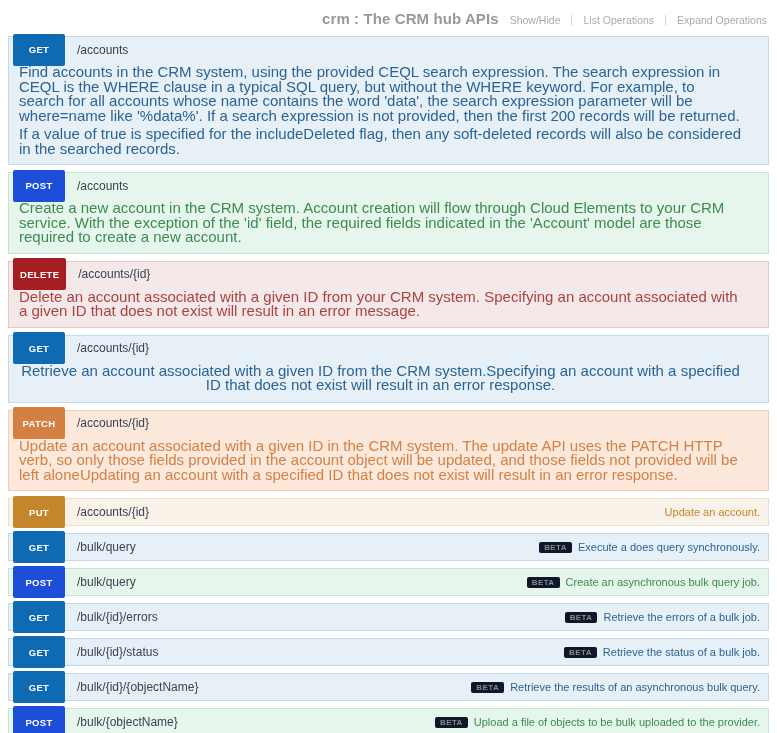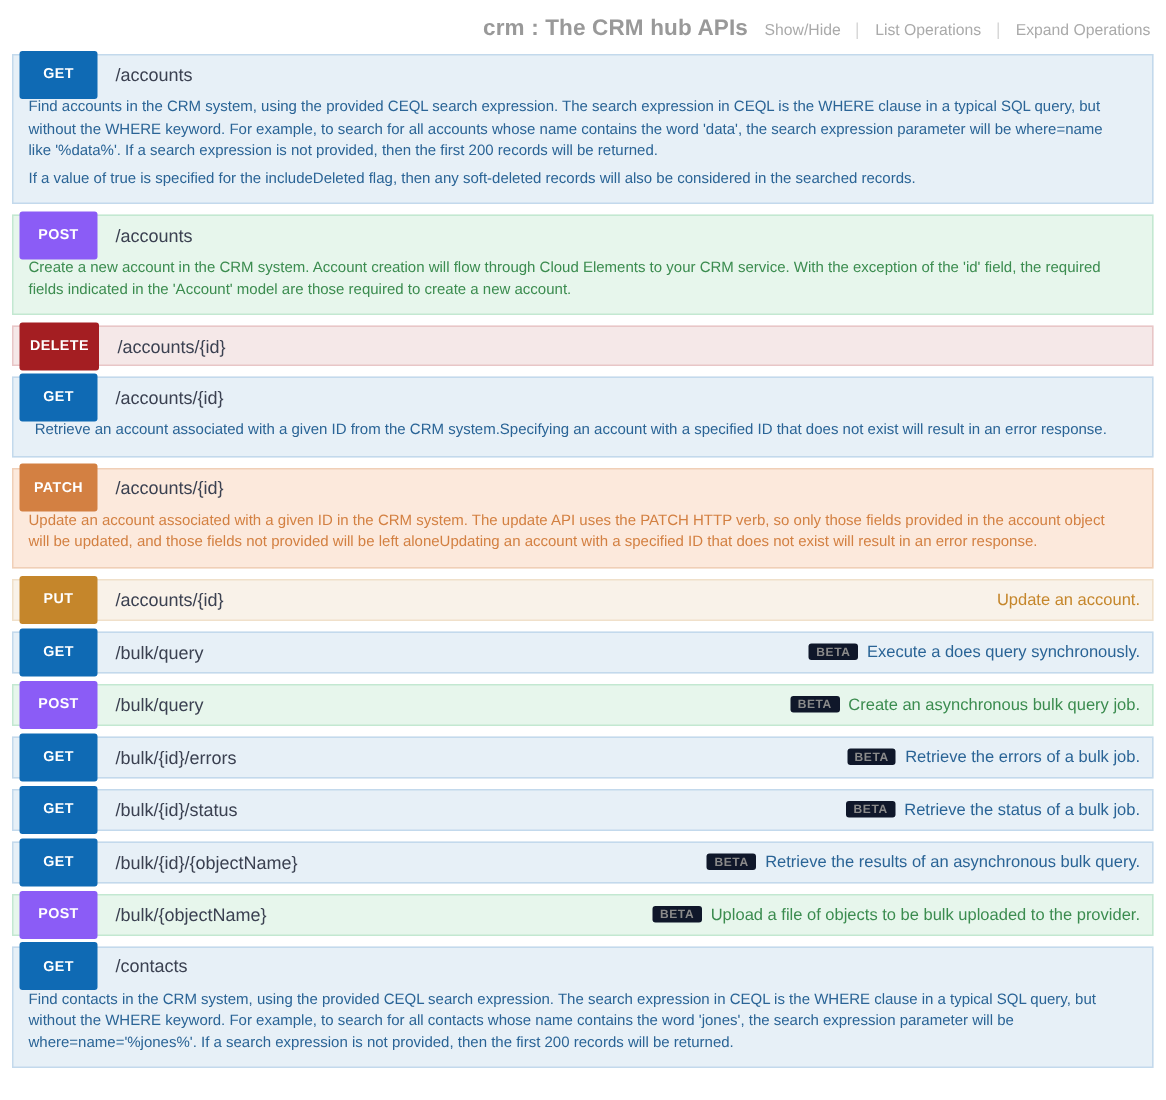--- a/index.html
+++ b/index.html
@@ -108,35 +108,35 @@
     font-size: 8px;
     font-weight: bold;
     letter-spacing: 0.4px;
     text-transform: uppercase;
     border-radius: 2px;
     padding: 2px 5px 1px 5px;
     margin-right: 6px;
     line-height: 1;
   }
   .op-desc {
-    font-size: 10px;
+    font-size: 15px;
     line-height: 14.5px;
     padding: 3px 26px 8px 10px;
   }
   .op-desc p { margin: 0 0 0 0; }
   .op-desc p + p { margin-top: 4px; }
   .op-desc.centered { text-align: center; padding-bottom: 9px; }
 
   
   .op-get { background: #e7f0f7; border-color: #c3d9ec; }
   .op-get .method { background: #0f6ab4; }
   .op-get .op-desc, .op-get .op-summary { color: #2a6496; }
   
   .op-post { background: #e7f6ec; border-color: #c3e8d1; }
-  .op-post .method { background: #8b5cf6; text-align: center; }
+  .op-post .method { background: #1d4ed8; text-align: center; }
   .op-post .op-desc, .op-post .op-summary { color: #3b8c4f; }
   
   .op-delete { background: #f5e8e8; border-color: #e8c6c7; }
   .op-delete .method { background: #a41e22; }
   .op-delete .op-desc, .op-delete .op-summary { color: #a94442; }
   
   .op-patch { background: #fce9dc; border-color: #f0cfb7; }
   .op-patch .method { background: #d38042; }
   .op-patch .op-desc, .op-patch .op-summary { color: #d38042; }
   
@@ -181,20 +181,23 @@
       <div class="op-desc">
         <p>Create a new account in the CRM system. Account creation will flow through Cloud Elements to your CRM service. With the exception of the 'id' field, the required fields indicated in the 'Account' model are those required to create a new account.</p>
       </div>
     </div>
     <div class="operation op-delete">
       <div class="op-heading">
         <span class="method">DELETE</span>
         <span class="op-path">/accounts/{id}</span>
         <span class="op-spacer"></span>
       </div>
+      <div class="op-desc">
+        <p>Delete an account associated with a given ID from your CRM system. Specifying an account associated with a given ID that does not exist will result in an error message.</p>
+      </div>
     </div>
     <div class="operation op-get">
       <div class="op-heading">
         <span class="method">GET</span>
         <span class="op-path">/accounts/{id}</span>
         <span class="op-spacer"></span>
       </div>
       <div class="op-desc centered">
         <p>Retrieve an account associated with a given ID from the CRM system.Specifying an account with a specified ID that does not exist will result in an error response.</p>
       </div>

